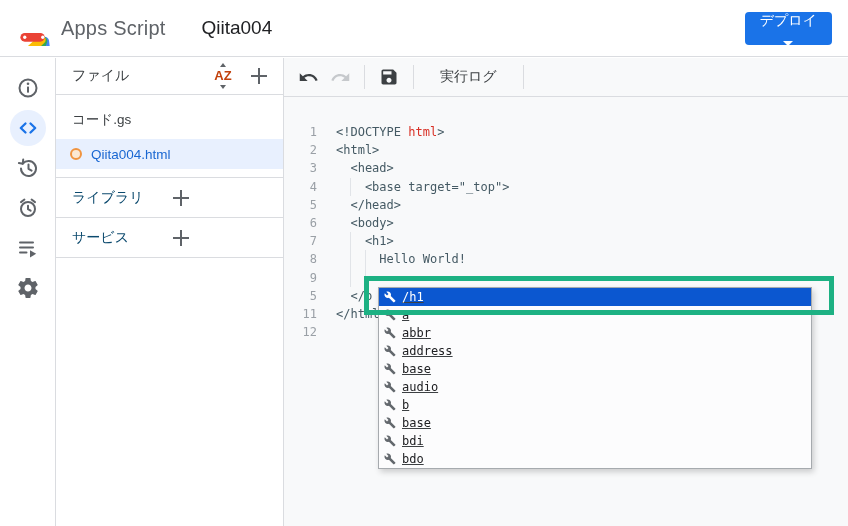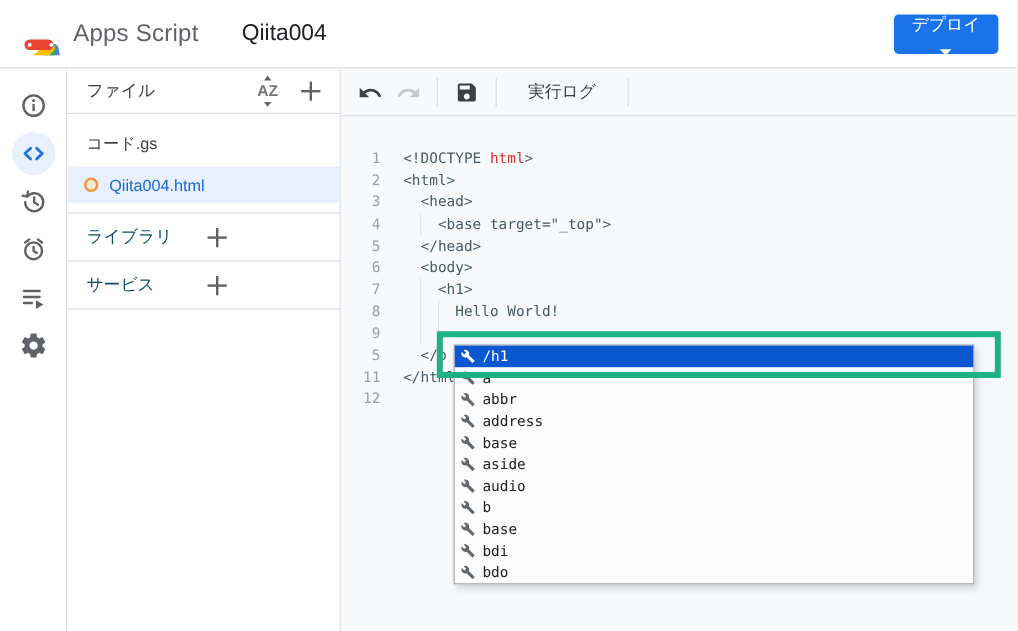--- a/index.html
+++ b/index.html
@@ -22,21 +22,21 @@
   .iconbar{width:56px;flex:none;border-right:1px solid #dadce0;background:#fff;
            display:flex;flex-direction:column;align-items:center;padding-top:12px;gap:4px;box-sizing:border-box;}
   .nav-item{width:36px;height:36px;border-radius:50%;display:flex;align-items:center;
             justify-content:center;cursor:pointer;}
   .nav-item.active{background:#e8f0fe;}
   
   .filepanel{width:228px;flex:none;border-right:1px solid #dadce0;background:#fff;box-sizing:border-box;}
   .fp-header{height:37px;border-bottom:1px solid #dadce0;display:flex;align-items:center;
              padding:0 14px 0 16px;box-sizing:border-box;}
   .fp-title{flex:1;font-size:14px;color:#3c4043;}
-  .az{position:relative;width:24px;height:20px;text-align:center;cursor:pointer;color:#737373;
+  .az{position:relative;width:24px;height:20px;text-align:center;cursor:pointer;color:#c2410c;
       font-size:13px;font-weight:bold;line-height:20px;}
   .az:before,.az:after{content:"";position:absolute;left:9px;width:0;height:0;
       border-left:3.5px solid transparent;border-right:3.5px solid transparent;}
   .az:before{top:-3px;border-bottom:4px solid #5f6368;}
   .az:after{bottom:-3px;border-top:4px solid #5f6368;}
   .plus{position:relative;width:20px;height:20px;margin-left:14px;cursor:pointer;flex:none;}
   .plus:before,.plus:after{content:"";position:absolute;background:#5f6368;}
   .plus:before{left:9px;top:2px;width:2px;height:16px;}
   .plus:after{left:2px;top:9px;width:16px;height:2px;}
   .file-list{padding-top:6px;}
@@ -61,21 +61,21 @@
   .runlog{border:none;background:none;font-family:inherit;font-size:14px;color:#3c4043;
           margin:0 10px;padding:0 8px;cursor:pointer;}
   .code{padding-top:26px;font-family:"DejaVu Sans Mono","Liberation Mono",monospace;font-size:12px;}
   .code-line{height:18.2px;line-height:18.2px;display:flex;}
   .gutter{width:33px;flex:none;text-align:right;color:#9aa0a6;user-select:none;}
   .ltext{margin-left:19px;position:relative;white-space:pre;color:#455a64;}
   .tok-r{color:var(--kw-red,#d93025);}
   .guide{position:absolute;top:0;bottom:0;width:1px;background:#e1e4e8;}
   
   .suggest{position:absolute;left:378px;top:287px;width:434px;background:#fcfcfd;
-           border:1px solid #a6aaae;box-shadow:2px 3px 6px rgba(0,0,0,.18);z-index:10;box-sizing:border-box;}
+           border:1px solid #a6aaae;box-shadow:2px 3px 6px rgba(0,0,0,.18);z-index:10;box-sizing:border-box;text-decoration:underline;}
   .sg-row{height:18px;display:flex;align-items:center;padding-left:5px;gap:6px;
           font-family:"DejaVu Sans Mono","Liberation Mono",monospace;font-size:12px;color:#202124;cursor:pointer;}
   .sg-row svg{flex:none;}
   .sg-row.sel{background:var(--sel-suggest,#0b57d0);color:#fff;}
   
   .annotation{position:absolute;left:364px;top:276px;width:470px;height:39px;box-sizing:border-box;
               border:5px solid var(--annotation,#1db183);z-index:20;pointer-events:none;}
 </style>
 </head>
 <body>
@@ -285,26 +285,20 @@
       <div class="sg-row">
         <svg width="12" height="12" viewBox="0 0 24 24" style="fill: rgb(99, 104, 109);">
           <path d="M22.7 19l-9.1-9.1c.9-2.3.4-5-1.5-6.9-2-2-5-2.4-7.4-1.3L9 6 6 9 1.6 4.7C.4 7.1.9 10.1 2.9 12.1c1.9 1.9 4.6 2.4 6.9 1.5l9.1 9.1c.4.4 1 .4 1.4 0l2.3-2.3c.5-.4.5-1.1.1-1.4z"></path>
         </svg>
         <span>base</span>
       </div>
       <div class="sg-row">
         <svg width="12" height="12" viewBox="0 0 24 24" style="fill: rgb(99, 104, 109);">
           <path d="M22.7 19l-9.1-9.1c.9-2.3.4-5-1.5-6.9-2-2-5-2.4-7.4-1.3L9 6 6 9 1.6 4.7C.4 7.1.9 10.1 2.9 12.1c1.9 1.9 4.6 2.4 6.9 1.5l9.1 9.1c.4.4 1 .4 1.4 0l2.3-2.3c.5-.4.5-1.1.1-1.4z"></path>
         </svg>
-        <span>aside</span>
-      </div>
-      <div class="sg-row">
-        <svg width="12" height="12" viewBox="0 0 24 24" style="fill: rgb(99, 104, 109);">
-          <path d="M22.7 19l-9.1-9.1c.9-2.3.4-5-1.5-6.9-2-2-5-2.4-7.4-1.3L9 6 6 9 1.6 4.7C.4 7.1.9 10.1 2.9 12.1c1.9 1.9 4.6 2.4 6.9 1.5l9.1 9.1c.4.4 1 .4 1.4 0l2.3-2.3c.5-.4.5-1.1.1-1.4z"></path>
-        </svg>
         <span>audio</span>
       </div>
       <div class="sg-row">
         <svg width="12" height="12" viewBox="0 0 24 24" style="fill: rgb(99, 104, 109);">
           <path d="M22.7 19l-9.1-9.1c.9-2.3.4-5-1.5-6.9-2-2-5-2.4-7.4-1.3L9 6 6 9 1.6 4.7C.4 7.1.9 10.1 2.9 12.1c1.9 1.9 4.6 2.4 6.9 1.5l9.1 9.1c.4.4 1 .4 1.4 0l2.3-2.3c.5-.4.5-1.1.1-1.4z"></path>
         </svg>
         <span>b</span>
       </div>
       <div class="sg-row">
         <svg width="12" height="12" viewBox="0 0 24 24" style="fill: rgb(99, 104, 109);">

